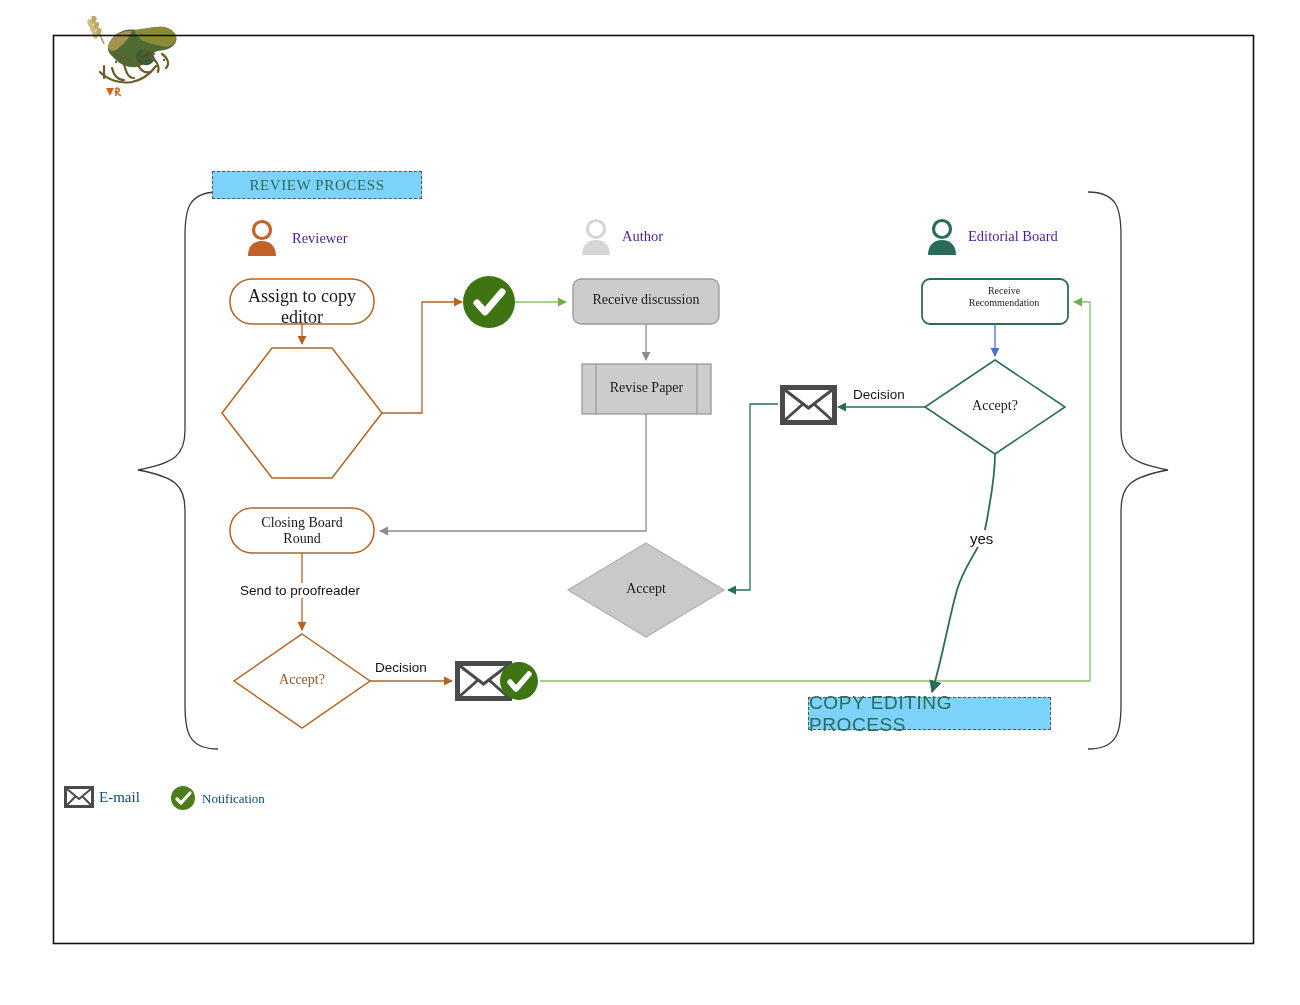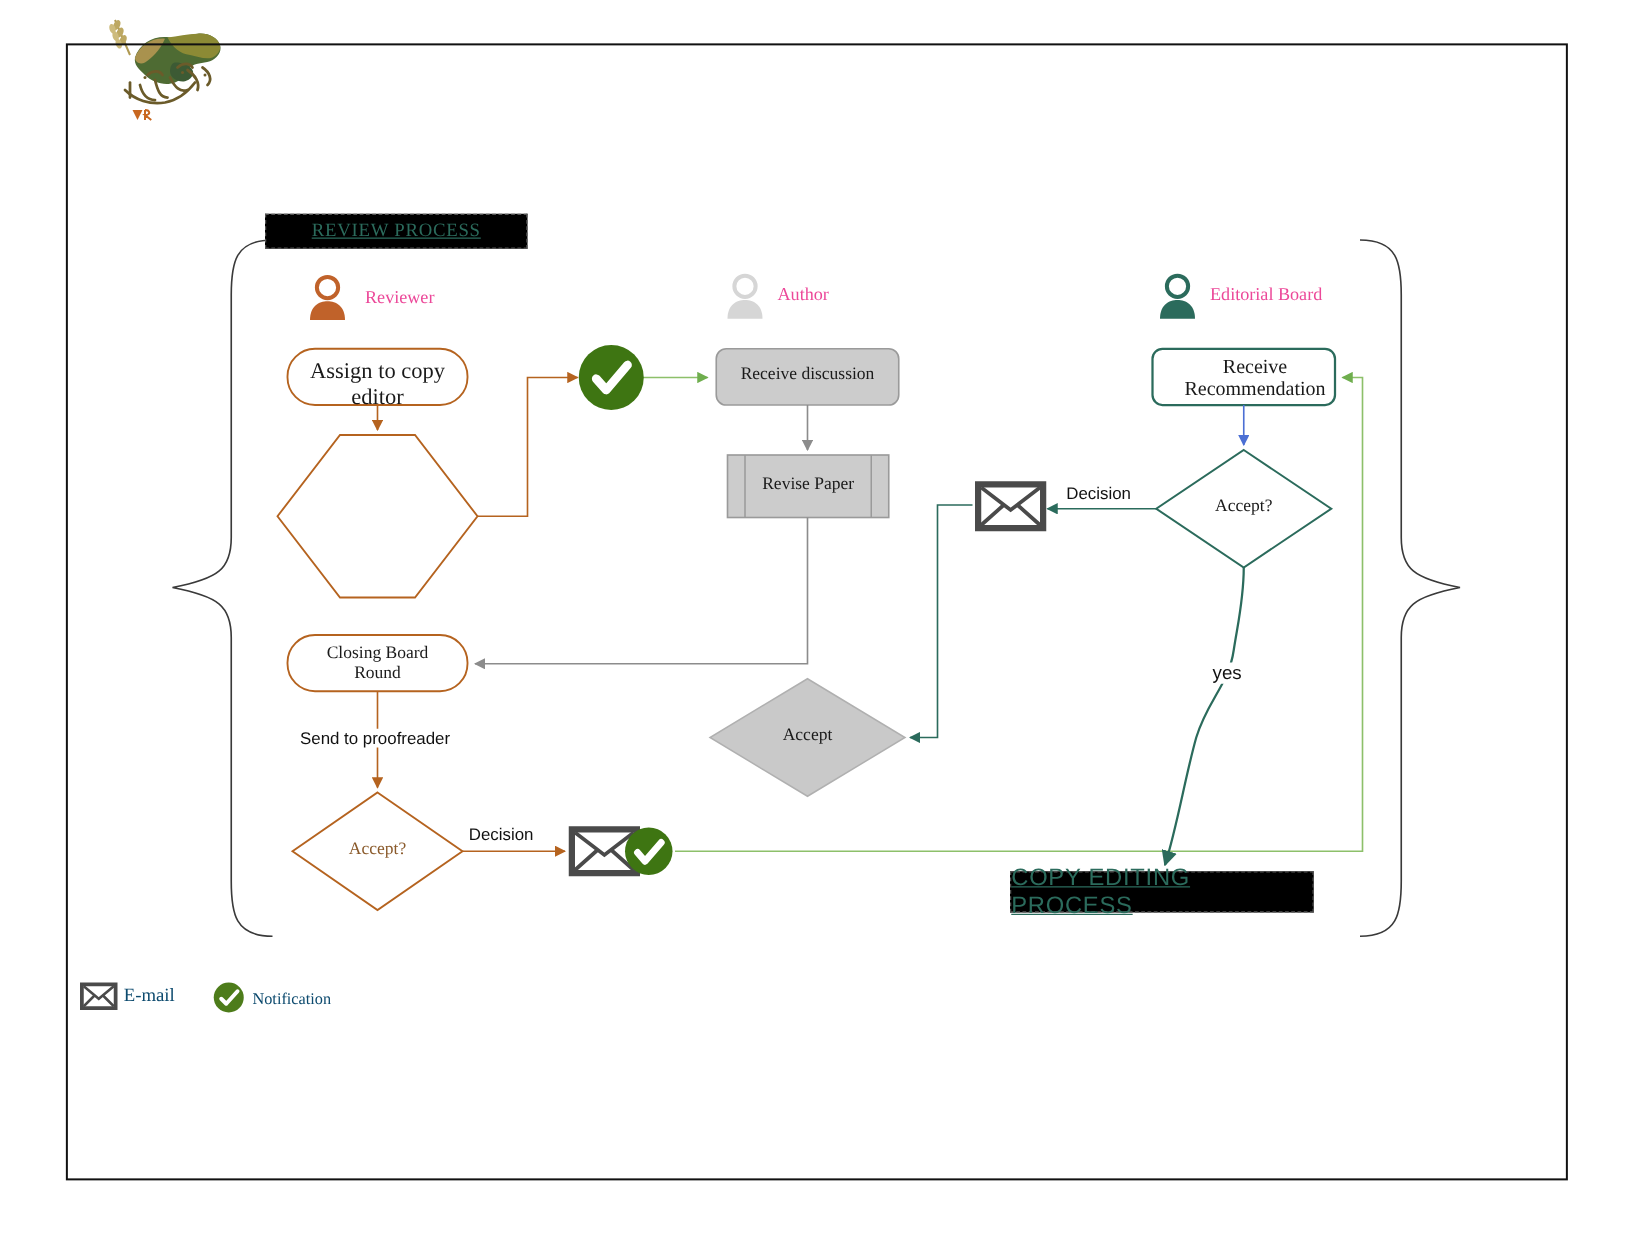--- a/index.html
+++ b/index.html
@@ -24,40 +24,39 @@
     line-height:1.15;
     color:#1a1a1a;
     font-family:"Liberation Serif", serif;
     pointer-events:none;
   }
   .tag-box{
     position:absolute;
     border:1px dashed #555;
     color:#2b6b5c;
     display:flex;align-items:center;justify-content:center;
-    background:#000000;
+    background:#7dd3fc;
     letter-spacing:.6px;
-    text-decoration:underline;
   }
   #tag-review{
     left:212px;top:171px;width:208px;height:26px;
     font-family:"Liberation Serif", serif;
     font-size:15px;
   }
   #tag-copy{
     left:808px;top:697px;width:241px;height:31px;
     font-family:"Liberation Sans", sans-serif;
     font-size:19px;
     color:#2b6b5c;
   }
 
   .role-label{
     position:absolute;
     font-family:"Liberation Serif", serif;
-    font-size:14.5px;color:#ec4899;white-space:nowrap;
+    font-size:14.5px;color:#4c1d95;white-space:nowrap;
   }
   .edge-label{
     position:absolute;
     font-family:Liberation Sans, sans-serif;
     font-size:13.5px;color:#111;white-space:nowrap;
     background:#fff;padding:0 2px;
   }
   .legend-label{
     position:absolute;font-family:"Liberation Serif", serif;
     font-size:15px;color:#0c4a6e;white-space:nowrap;
@@ -267,21 +266,21 @@
   </div>
 
   <div class="node-text" style="left:582px;top:380px;width:129px;font-size:14px;">
     <div>Revise Paper</div>
   </div>
 
   <div class="node-text" style="left:596px;top:581px;width:100px;font-size:14px;">
     <div>Accept</div>
   </div>
 
-  <div class="node-text" style="left:922px;top:285px;width:164px;font-size:16px;">
+  <div class="node-text" style="left:922px;top:285px;width:164px;font-size:10px;">
     <div>Receive</div>
     <div>Recommendation</div>
   </div>
 
   <div class="node-text" style="left:945px;top:398px;width:100px;font-size:14px;">
     <div>Accept?</div>
   </div>
 
   <div class="edge-label" style="left:238px;top:583px;">Send to proofreader</div>
   <div class="edge-label" style="left:373px;top:660px;">Decision</div>

